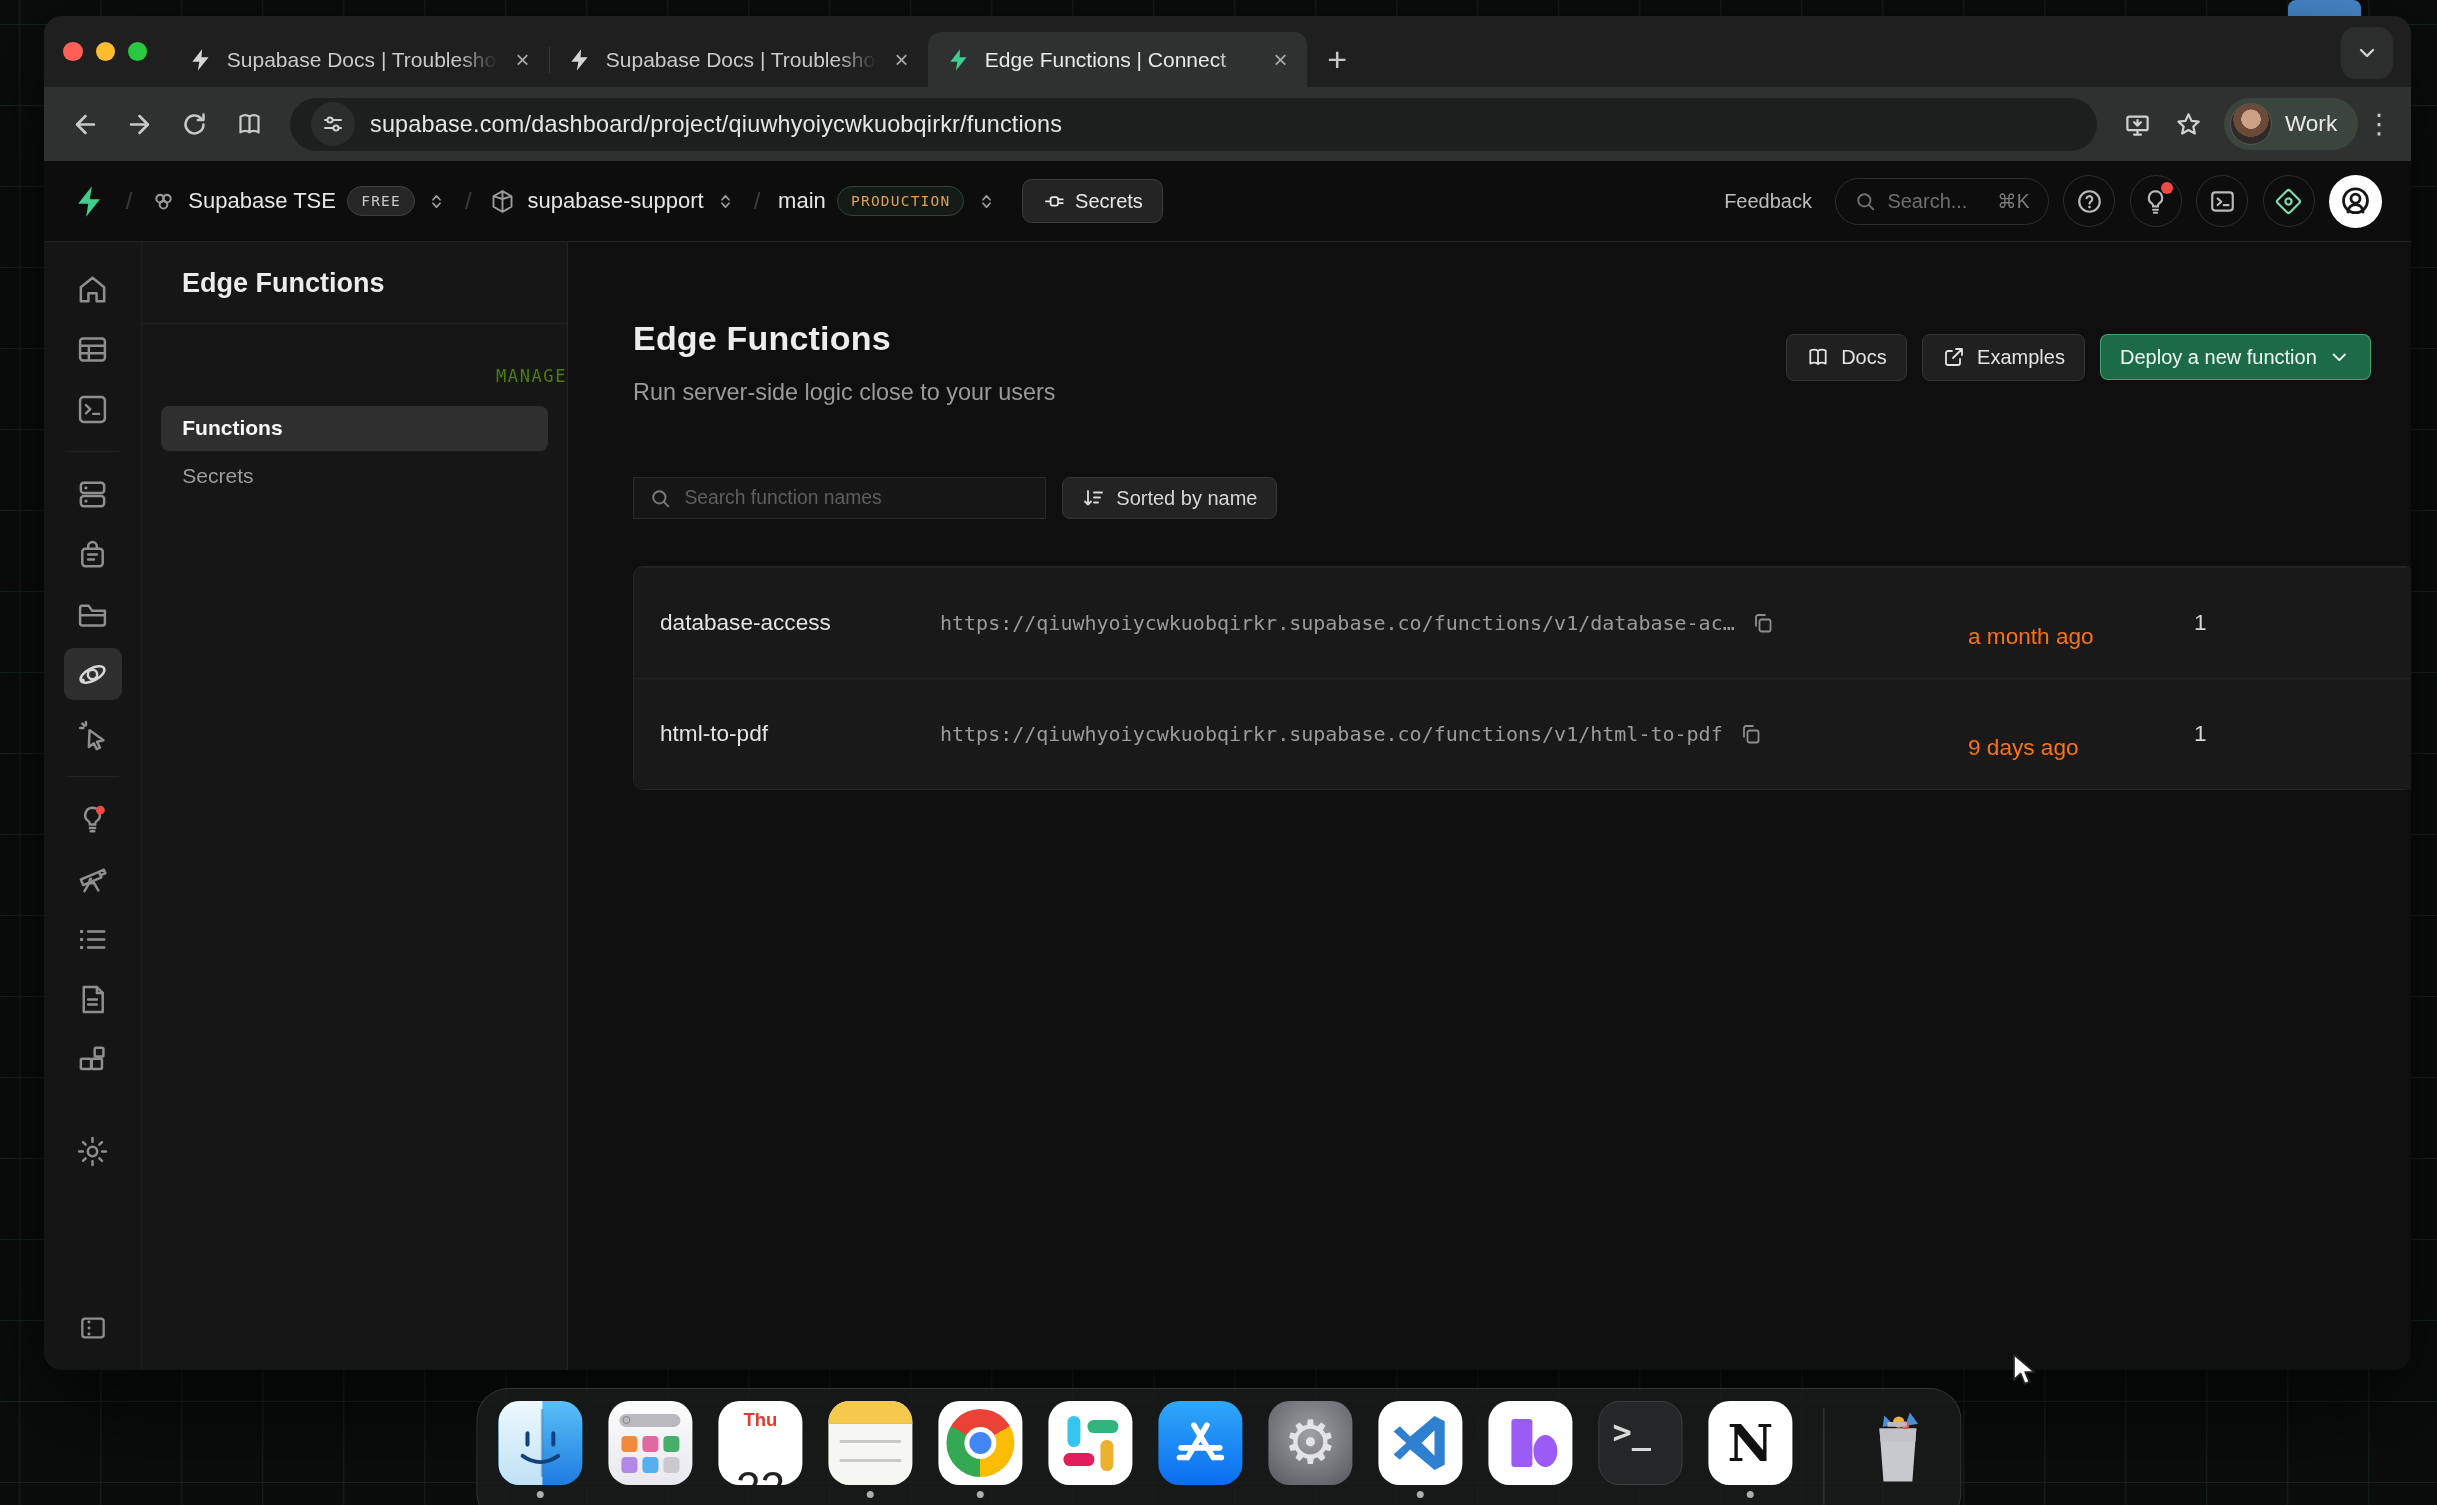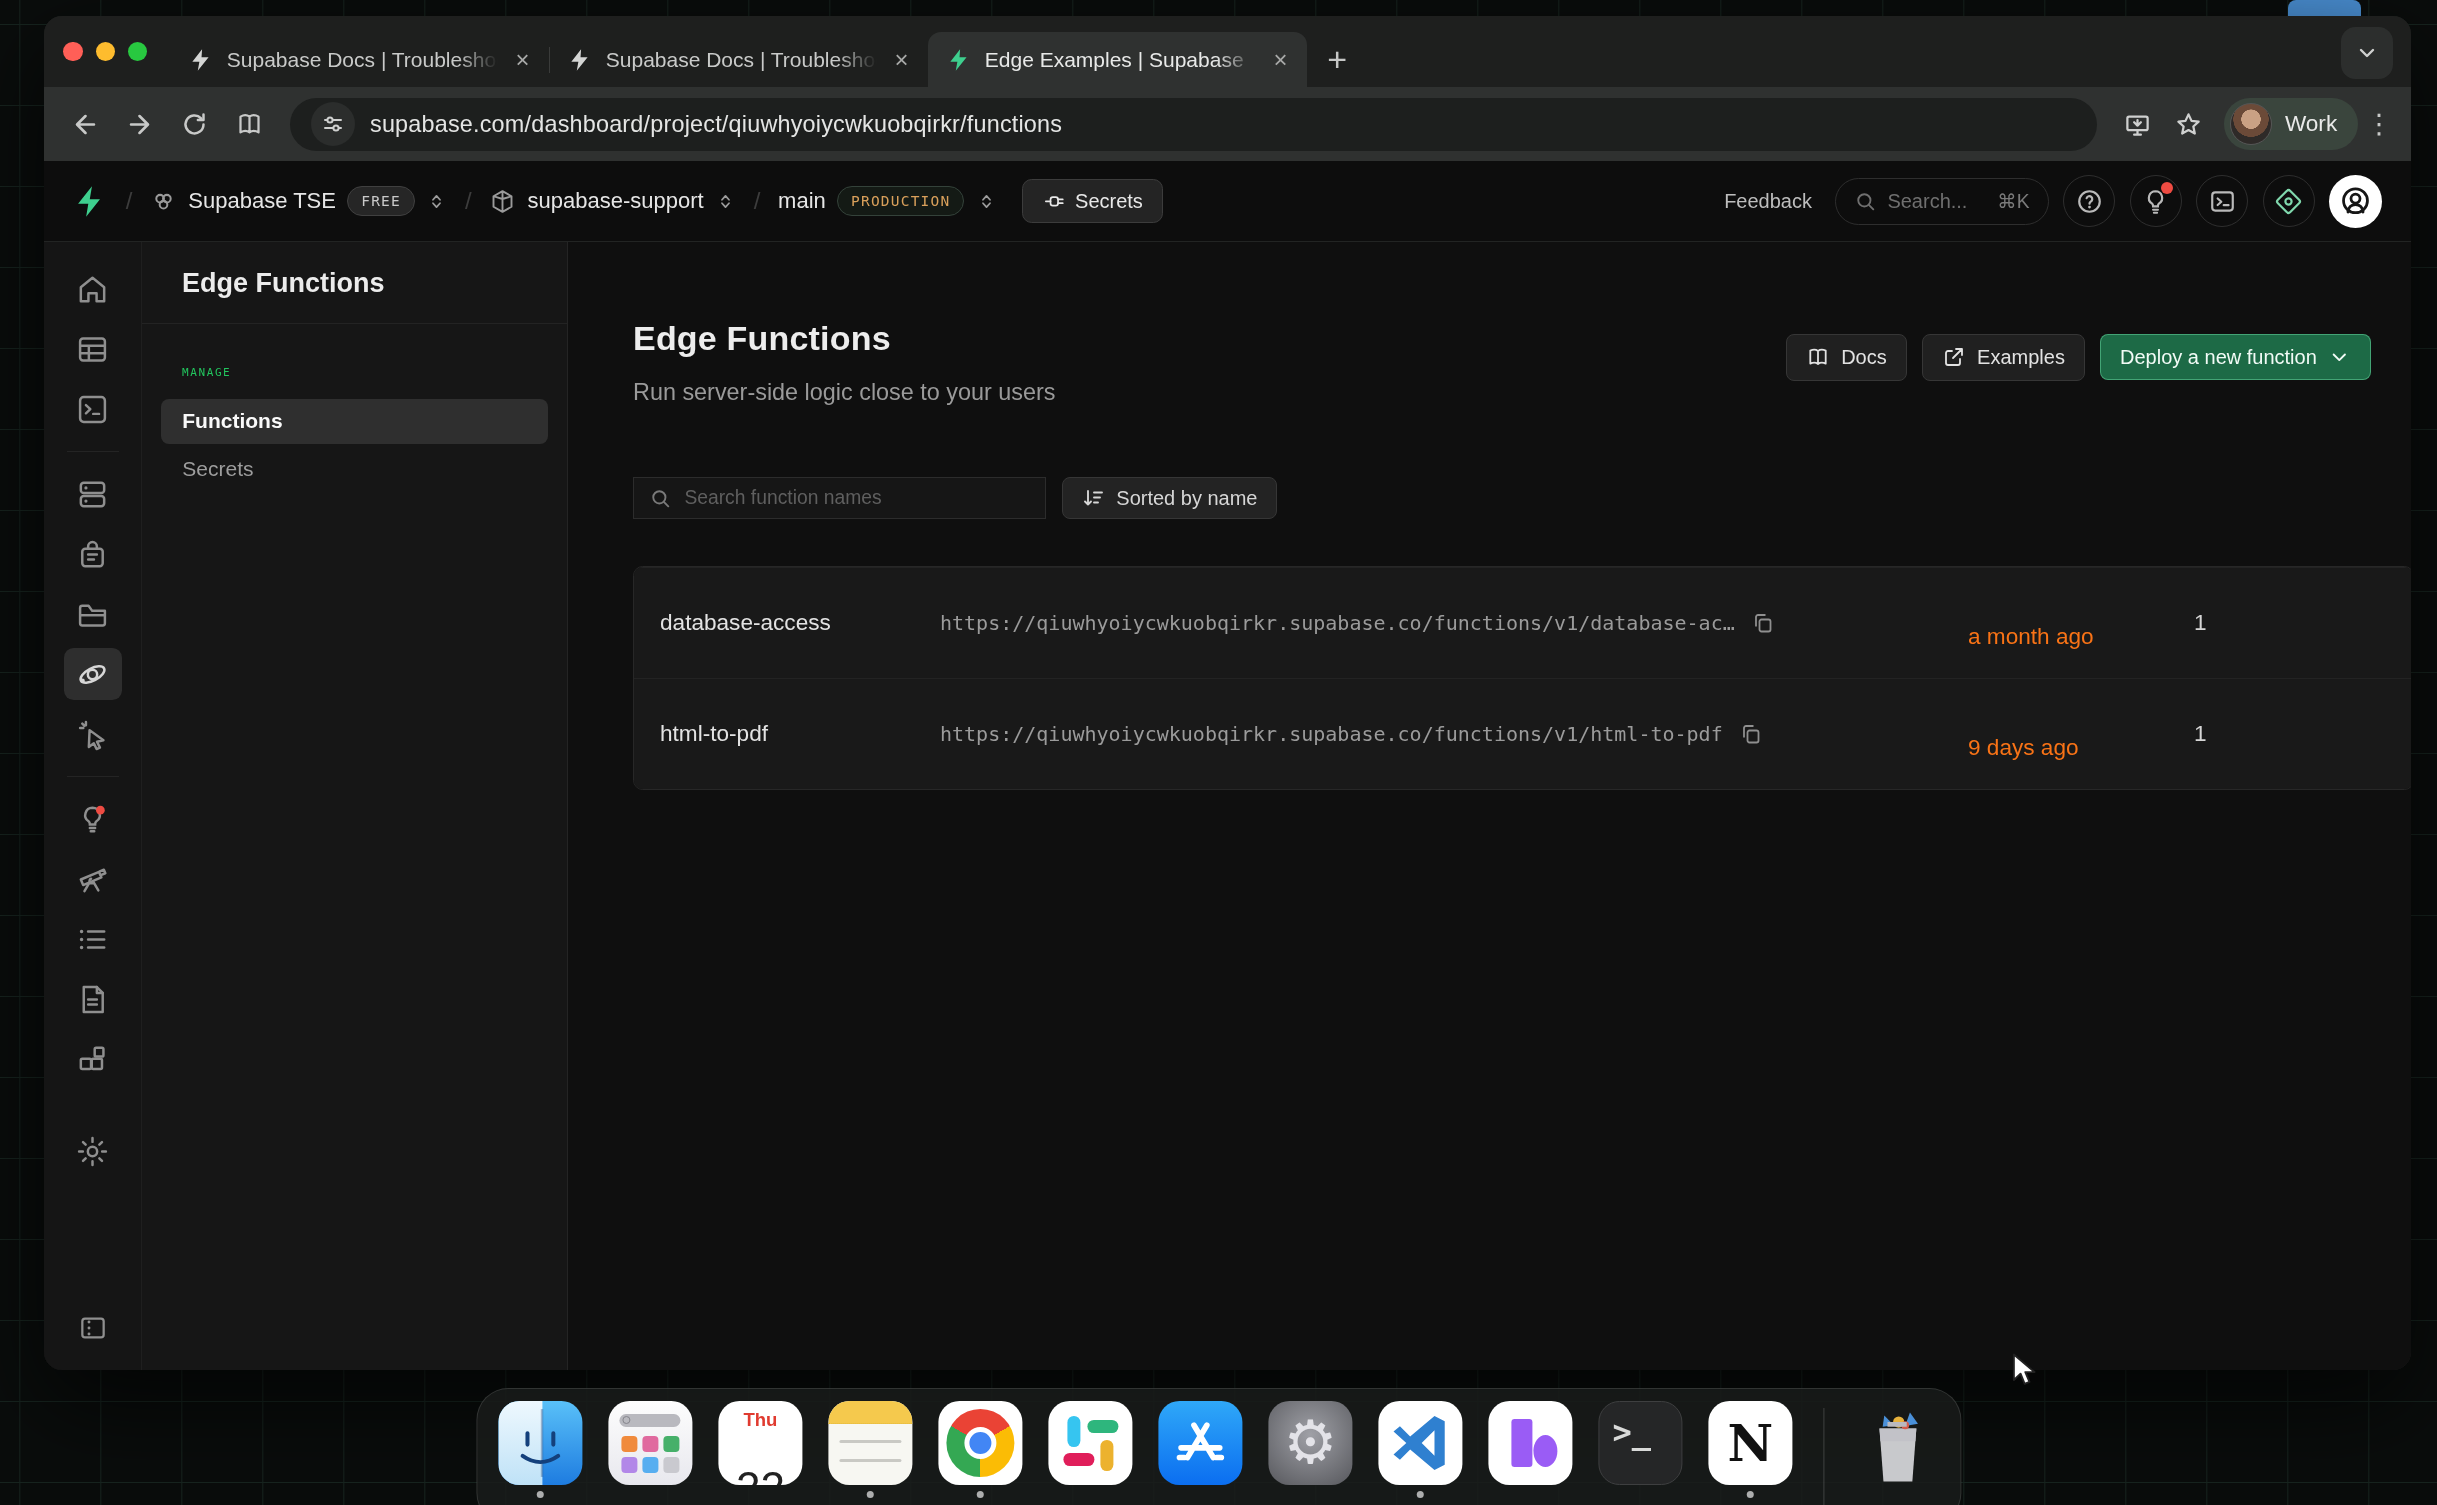--- a/index.html
+++ b/index.html
@@ -58,21 +58,21 @@
   .app-body{flex:1;display:flex;min-height:0;}
   
   .rail{width:98px;border-right:1.6px solid #1f1f1f;background:#151515;display:flex;flex-direction:column;align-items:center;padding:21px 0 16px;gap:8px;}
   .rail-ic{width:58px;height:52px;border-radius:9.7px;display:flex;align-items:center;justify-content:center;color:#8f8f8f;}
   .rail-ic.sel{background:#2e2e2e;color:#d6d6d6;}
   .rail-div{width:52px;height:0;border-top:1.6px solid #242424;margin:8px 0;}
   .rail .push{flex:1;}
   
   .sidebar{width:426px;background:#161616;border-right:1.6px solid #242424;display:flex;flex-direction:column;}
   .sb-title{font-size:27px;font-weight:700;color:#ececec;padding:26px 0 24px 40px;border-bottom:1.6px solid #232323;}
-  .sb-section{font-family:"DejaVu Sans Mono",monospace;font-size:11px;letter-spacing:1.6px;color:#22c55e;margin:42px 0 18px 40px;}
+  .sb-section{font-family:"DejaVu Sans Mono",monospace;font-size:17px;letter-spacing:1.6px;color:#4d7c0f;margin:42px 0 18px 40px;text-align:right;}
   .sb-item{height:45px;display:flex;align-items:center;margin:1.6px 19.3px;padding-left:21px;border-radius:8px;font-size:21px;color:#9d9d9d;}
   .sb-item.active{background:#2f2f2f;color:#fafafa;font-weight:700;}
   
   .main{flex:1;min-width:0;padding:77px 40px 0 65px;}
   .main-head{display:flex;align-items:flex-start;}
   .h1{font-size:34px;font-weight:700;color:#ededed;letter-spacing:0.2px;}
   .sub{font-size:23.4px;color:#9a9a9a;margin-top:21px;}
   .head-actions{margin-left:auto;display:flex;gap:14.5px;align-items:center;margin-top:14.5px;}
   .btn{display:flex;align-items:center;gap:11.3px;font-size:20px;border-radius:8px;padding:10.5px 19.3px;}
   .btn.dark{background:#202020;border:1.2px solid #363636;color:#e2e2e2;}
@@ -157,21 +157,21 @@
         <svg class="fav" viewBox="0 0 24 24">
             <path d="M13 2 4 13.5h6.5L9 22 19 9.5h-6.5z" fill="#d4d5d4"></path>
           </svg>
         <span class="title">Supabase Docs | Troubleshoo</span>
         <span class="close">×</span>
       </div>
       <div class="tab active">
         <svg class="fav" viewBox="0 0 24 24">
             <path d="M13 2 4 13.5h6.5L9 22 19 9.5h-6.5z" fill="#3ECF8E"></path>
           </svg>
-        <span class="title">Edge Examples | Supabase</span>
+        <span class="title">Edge Functions | Connect</span>
         <span class="close">×</span>
       </div>
       <div class="newtab">+</div>
       <div class="tabsearch">
         <svg width="24" height="24" viewBox="0 0 24 24">
             <path d="M6 9l6 6 6-6" fill="none" stroke="currentColor" stroke-width="2.4" stroke-linecap="round" stroke-linejoin="round"></path>
           </svg>
       </div>
     </div>
 

